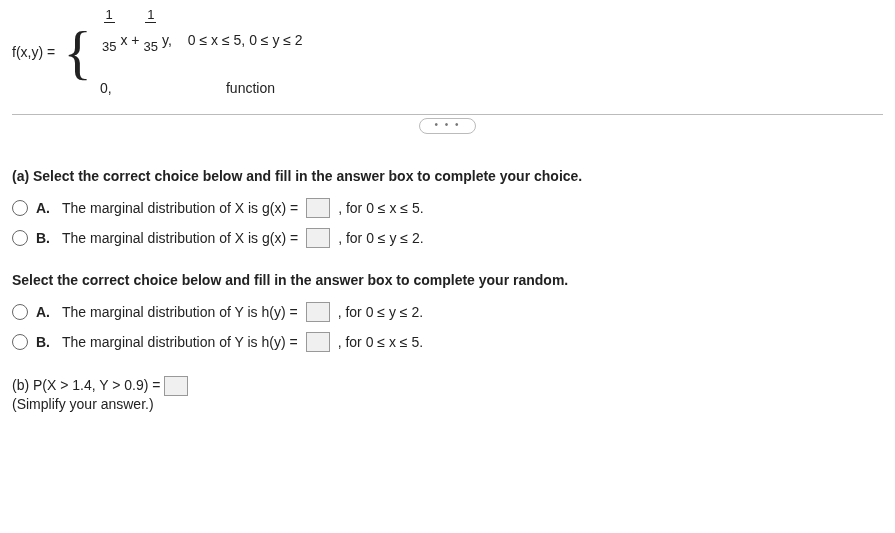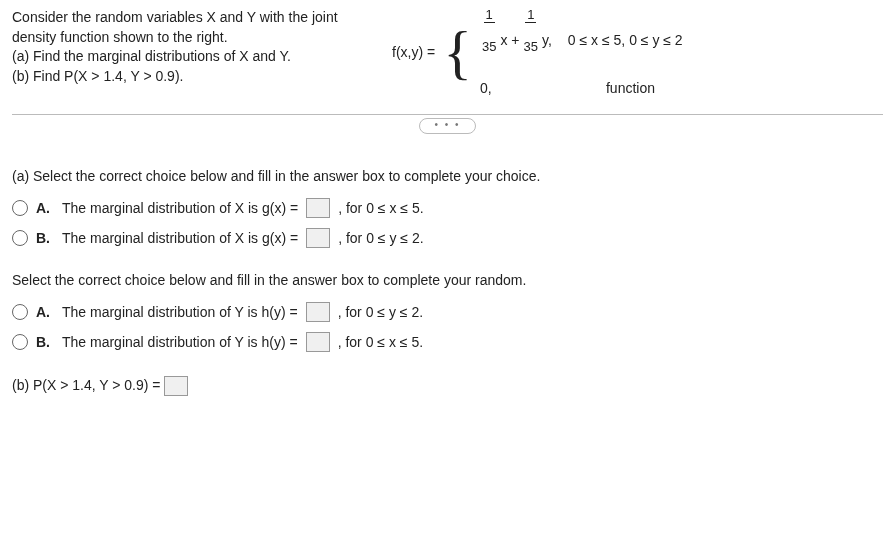--- a/index.html
+++ b/index.html
@@ -68,20 +68,21 @@
     padding: 0px 14px 3px 14px;
     font-size: 10px;
     color: #777;
     letter-spacing: 2px;
     background: #fff;
     position: relative;
     top: -10px;
   }
   .prompt {
     margin: 24px 0 14px 0;
+    font-weight: bold;
   }
   .choice {
     display: flex;
     align-items: center;
     gap: 8px;
     margin: 10px 0;
   }
   .radio {
     width: 14px;
     height: 14px;
@@ -101,25 +102,20 @@
     background: #f0f0f0;
     vertical-align: middle;
   }
   .partb { margin-top: 24px; }
   .simplify { color: #222; }
 </style>
 </head>
 <body>
 
 <div class="top-section">
-  <div class="problem-text">
-    <span>Consider the random variables X and Y with the joint density function shown to the right.</span><br>
-    <span>(a) Find the marginal distributions of X and Y.</span><br>
-    <span>(b) Find P(X &gt; 1.4, Y &gt; 0.9).</span>
-  </div>
 
   <div class="equation">
     <span>f(x,y) =</span>
     <span class="brace">{</span>
     <div class="piecewise">
       <div class="piece-row">
         <span class="expr">
           <span class="frac">
             <span class="num">1</span>
             <span class="den">35</span>
@@ -179,13 +175,14 @@
   <span class="choice-label">B.</span>
   <span>The marginal distribution of Y is h(y) =</span>
   <span class="answer-box"></span>
   <span>, for 0 ≤ x ≤ 5.</span>
 </div>
 
 <div class="partb">
   <span>(b) P(X &gt; 1.4, Y &gt; 0.9) =</span>
   <span class="answer-box"></span>
   <br>
+  <span class="simplify">(Simplify your answer.)</span>
 </div>
 
 </body></html>

